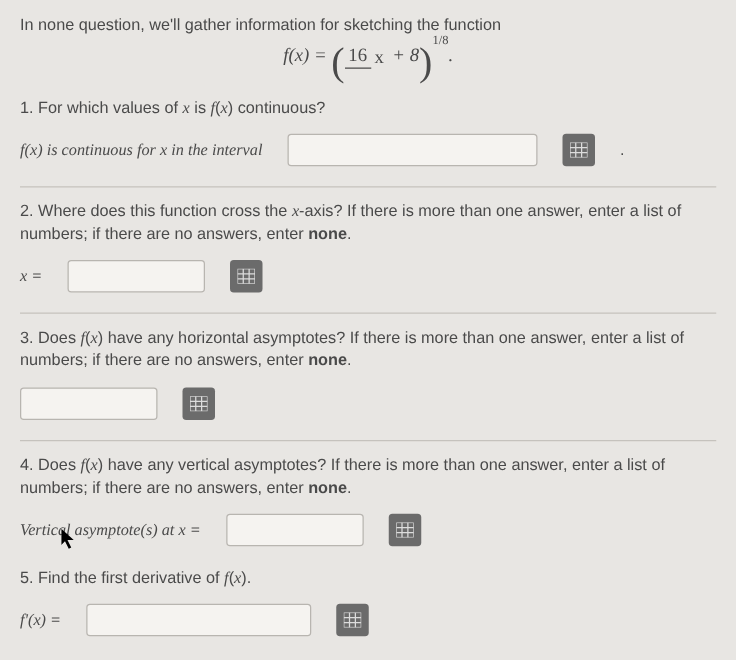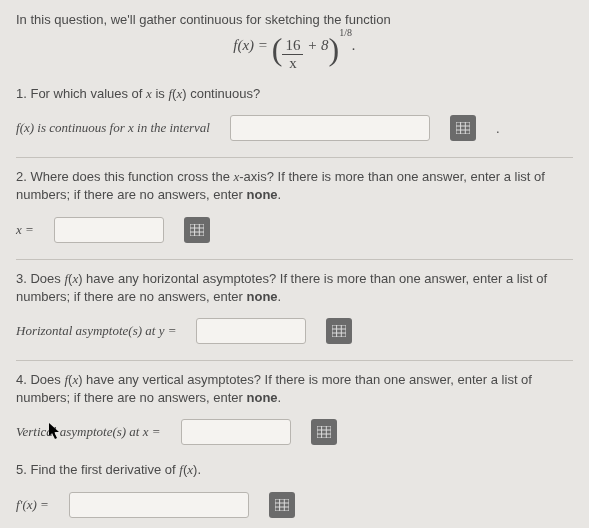--- a/index.html
+++ b/index.html
@@ -33,21 +33,21 @@
     }
     .paren {
       font-size: 32px;
       font-weight: normal;
       font-style: normal;
       line-height: 0.8;
       vertical-align: middle;
     }
     .frac {
       display: inline-flex;
-      flex-direction: column;
+      flex-direction: row;
       align-items: center;
       vertical-align: middle;
       font-style: normal;
       line-height: 1.1;
     }
     .frac .num {
       border-bottom: 1px solid #4a4a4a;
       padding: 0 3px;
     }
     .frac .den {
@@ -119,21 +119,21 @@
     .cursor {
       position: absolute;
       left: 49px;
       top: 423px;
       pointer-events: none;
     }
   </style>
 </head>
 <body>
 
-<div class="intro">In this question, we'll gather continuous for sketching the function</div>
+<div class="intro">In none question, we'll gather information for sketching the function</div>
 
 <div class="formula">
   <span class="fn">
     <span>f(x) =</span>&nbsp;
     <span class="paren">(</span>
     <span class="frac">
       <span class="num">16</span>
       <span class="den">x</span>
     </span>
     &nbsp;<span>+ 8</span>
@@ -176,21 +176,20 @@
       <line x1="9.3" y1="0" x2="9.3" y2="12" stroke="#ddd" stroke-width="1"></line>
     </svg>
   </div>
 </div>
 
 <hr class="sep">
 
 <div class="question">3. Does <span class="math-it">f</span>(<span class="math-it">x</span>) have any horizontal asymptotes? If there is more than one answer, enter a list of numbers; if there are no answers, enter <b>none</b>.</div>
 
 <div class="answer-row">
-  <span class="answer-label">Horizontal asymptote(s) at <span class="math-it">y</span> =</span>
   <input class="input-field input-med" value="" style="">
   <div class="grid-btn">
     <svg viewBox="0 0 14 12">
       <rect x="0" y="0" width="14" height="12" fill="none" stroke="#ddd" stroke-width="1"></rect>
       <line x1="0" y1="4" x2="14" y2="4" stroke="#ddd" stroke-width="1"></line>
       <line x1="0" y1="8" x2="14" y2="8" stroke="#ddd" stroke-width="1"></line>
       <line x1="4.6" y1="0" x2="4.6" y2="12" stroke="#ddd" stroke-width="1"></line>
       <line x1="9.3" y1="0" x2="9.3" y2="12" stroke="#ddd" stroke-width="1"></line>
     </svg>
   </div>

